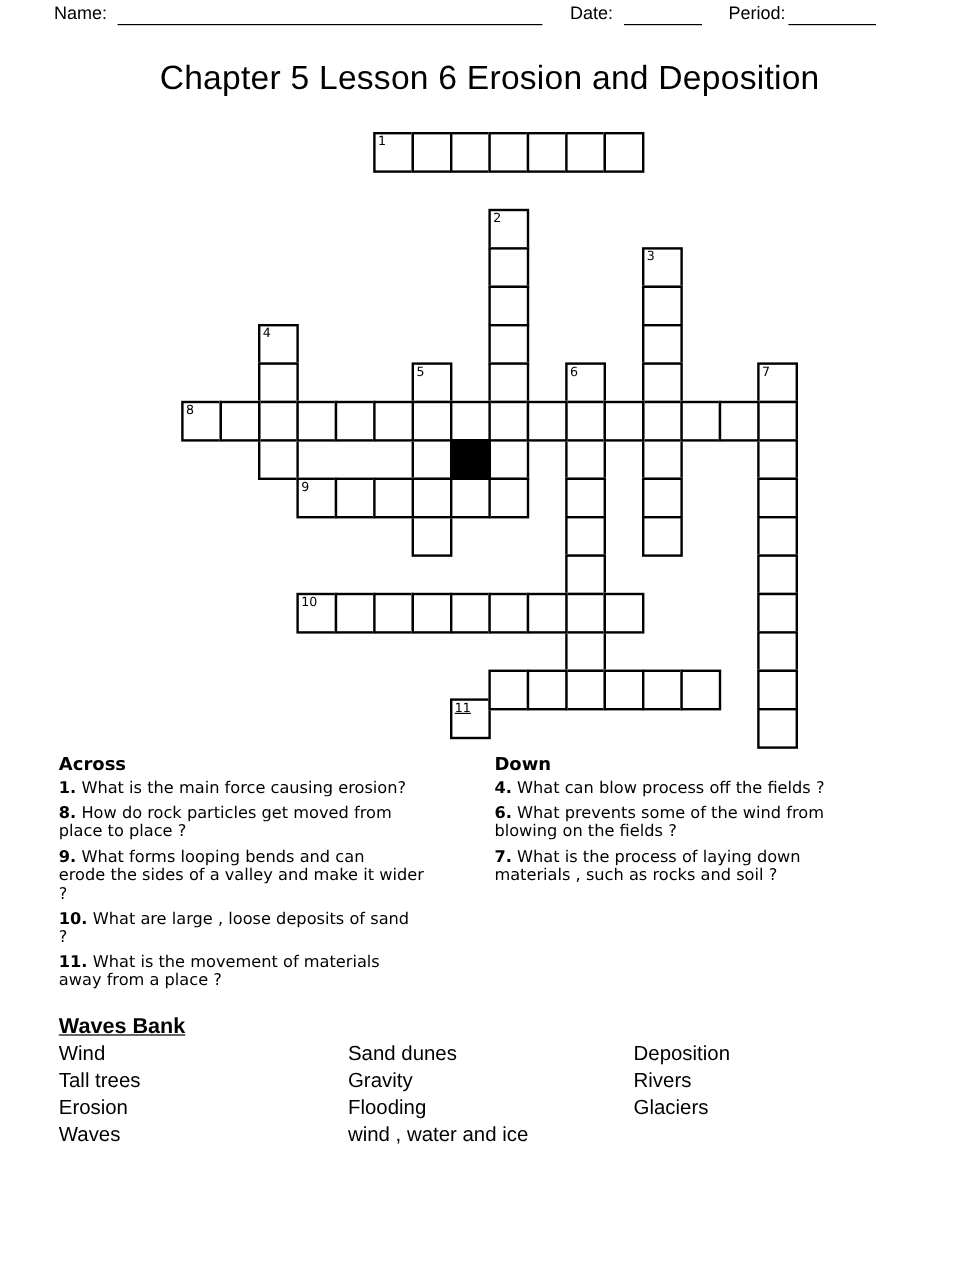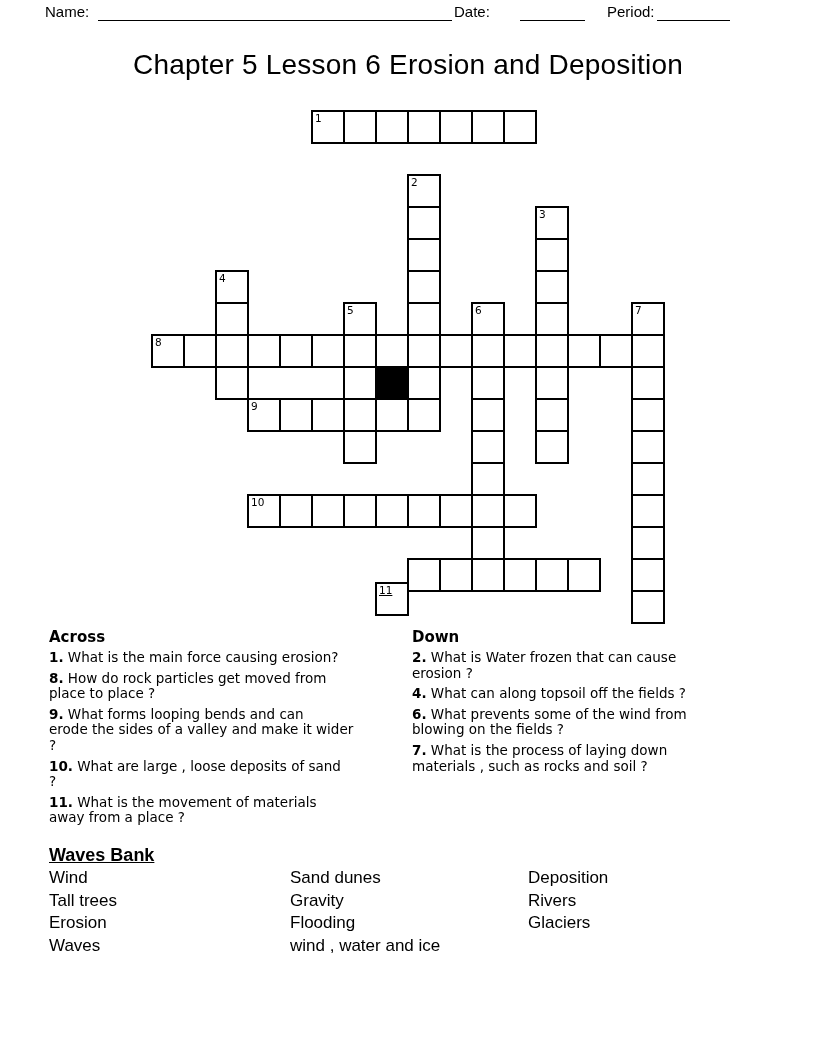--- a/index.html
+++ b/index.html
@@ -56,21 +56,21 @@
   }
   .wb-col { position: absolute; top: 22px; font-size: 17px; line-height: 22.6px; }
 </style>
 </head>
 <body>
 
 <div class="page">
 
   <span class="hdr-label" style="left:45px">Name:</span>
   <div class="blank-line" style="left:98px;  width:354px"></div>
-  <span class="hdr-label" style="left:454px">Date:</span>
+  <span class="hdr-label" style="left:475px">Date:</span>
   <div class="blank-line" style="left:520px; width:65px"></div>
   <span class="hdr-label" style="left:607px">Period:</span>
   <div class="blank-line" style="left:657px; width:73px"></div>
 
   <div class="title">Chapter 5 Lesson 6 Erosion and Deposition</div>
 
   <div class="grid">
       <div class="cell" style="left: 160px; top: 0px;">
         <div class="num">1</div>
       </div>
@@ -187,23 +187,21 @@
         <div class="clue"><b>10.</b> <span>What are large , loose deposits of sand
 ?</span></div>
         <div class="clue"><b>11.</b> <span>What is the movement of materials
 away from a place ?</span></div>
       </div>
   </div>
 
   <div class="clue-col" style="left:412px; width:340px">
     <div class="clue-heading">Down</div>
     <div>
-        <div class="clue"><b>2.</b> <span>What is Water frozen that can cause
-erosion ?</span></div>
-        <div class="clue"><b>4.</b> <span>What can along topsoil off the fields ?</span></div>
+        <div class="clue"><b>4.</b> <span>What can blow process off the fields ?</span></div>
         <div class="clue"><b>6.</b> <span>What prevents some of the wind from
 blowing on the fields ?</span></div>
         <div class="clue"><b>7.</b> <span>What is the process of laying down
 materials , such as rocks and soil ?</span></div>
       </div>
   </div>
 
   <div class="wb">
     <div class="wb-heading">Waves Bank</div>
   <div class="wb-col" style="left: 290px;">

